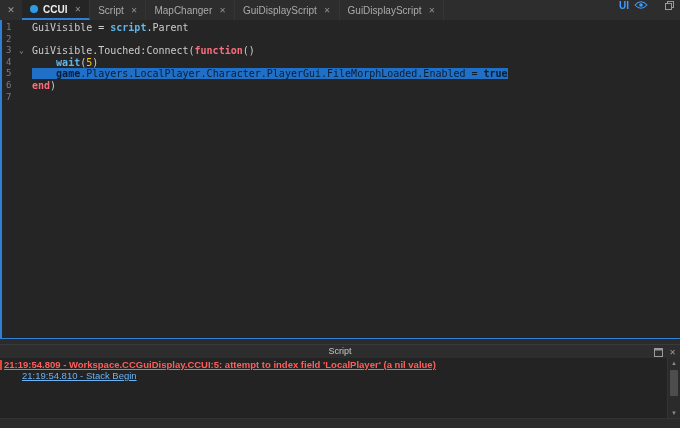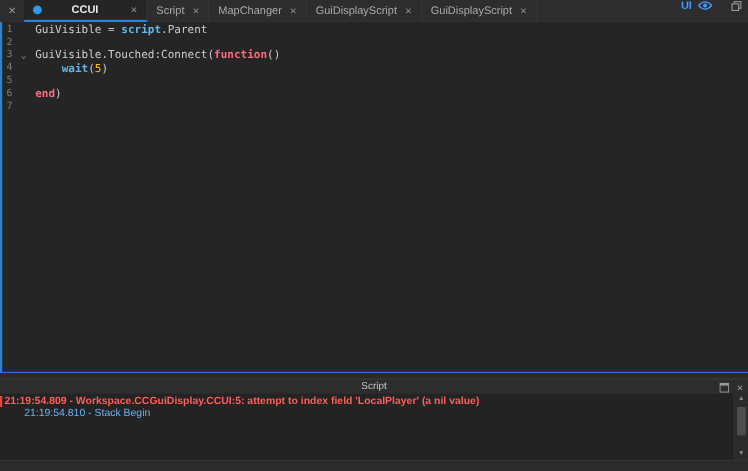--- a/index.html
+++ b/index.html
@@ -12,21 +12,21 @@
 
   
   .tabbar { position:absolute; top:0; left:0; width:680px; height:20px;
     background:#2D2D2D; display:flex; align-items:stretch; }
   .tb-close { width:22px; color:#9A9A9A; font-size:9px; line-height:20px;
     text-align:center; flex:none; }
   .tabs { display:flex; align-items:stretch; }
   .tab { display:flex; align-items:center; padding:0 8px; font-size:10px;
     color:#ABABAB; position:relative; border-right:1px solid #353535; }
   .tab.active { background:#252526; color:#EDEDED; font-weight:bold;
-    border-bottom:2px solid #2F7FD6;gap:22px; }
+    border-bottom:2px solid #2F7FD6; }
   .tab-icon { width:8px; height:8px; border-radius:50%;
     background:#2D9CE8; margin-right:5px; flex:none; }
   .tab-close { margin-left:7px; font-size:8px; color:#8F8F8F; font-weight:normal; }
   .tabbar-right { position:absolute; right:5px; top:0; height:20px;
     display:flex; align-items:flex-start; }
   .ui-label { color:#3F9BFF; font-size:10px; font-weight:bold; margin-right:5px; }
   .icon-gap { margin-left:16px; }
   .svg-icon { display:block; }
 
   
@@ -56,21 +56,21 @@
     font-size:9px; color:#C8C8C8; line-height:13px; }
   .oh-icons { position:absolute; right:4px; top:0; height:14px; display:flex;
     align-items:center; gap:6px; }
   .oh-close { color:#9A9A9A; font-size:8px; }
 
   .output-body { position:absolute; top:358px; left:0; width:667px; height:60px;
     background:#232323; overflow:hidden; padding-top:2px; }
   .error-bar { position:absolute; left:0; top:2px; width:2px; height:10px;
     background:#E04836; }
   .output-line { font-size:9.5px; line-height:10.8px; padding-left:4px;
-    white-space:nowrap; }
+    white-space:nowrap;text-decoration:underline; }
   .output-line.error { color:#FF5F5C; font-weight:bold; }
   .output-line.info  { color:#6CB2F2;padding-left:22px; }
 
   .vscrollbar { position:absolute; top:358px; right:0; width:13px; height:60px;
     background:#2B2B2B; border-left:1px solid #333333; }
   .sb-arrow { height:10px; text-align:center; font-size:6px; color:#8A8A8A;
     line-height:10px; }
   .sb-arrow.down { position:absolute; bottom:0; left:0; right:0; }
   .sb-thumb { position:absolute; left:2px; right:2px; top:12px; height:26px;
     background:#4D4D4D; border-radius:1px; }
@@ -117,21 +117,21 @@
       <rect x="1.5" y="3.5" width="6" height="6" fill="#2D2D2D" stroke="#9A9A9A"></rect>
     </svg>
   </div>
 </div>
 
 <div class="editor" id="editor">
     <div class="code-row"><div class="gutter"><span class="lnum">1</span><span class="fold"></span></div><pre class="code"><span class="tok-plain">GuiVisible = </span><span class="tok-builtin">script</span><span class="tok-plain">.Parent</span></pre></div>
     <div class="code-row"><div class="gutter"><span class="lnum">2</span><span class="fold"></span></div><pre class="code"></pre></div>
     <div class="code-row"><div class="gutter"><span class="lnum">3</span><span class="fold">⌄</span></div><pre class="code"><span class="tok-plain">GuiVisible.Touched:Connect(</span><span class="tok-keyword">function</span><span class="tok-plain">()</span></pre></div>
     <div class="code-row"><div class="gutter"><span class="lnum">4</span><span class="fold"></span></div><pre class="code"><span class="tok-plain">    </span><span class="tok-builtin">wait</span><span class="tok-plain">(</span><span class="tok-number">5</span><span class="tok-plain">)</span></pre></div>
-    <div class="code-row"><div class="gutter"><span class="lnum">5</span><span class="fold"></span></div></div>
+    <div class="code-row"><div class="gutter"><span class="lnum">5</span><span class="fold"></span></div><pre class="code"><span class="selection"><span class="tok-plain">    </span><span class="tok-builtin">game</span><span class="tok-plain">.Players.LocalPlayer.Character.PlayerGui.FileMorphLoaded.Enabled = </span><span class="tok-bool">true</span></span></pre></div>
     <div class="code-row"><div class="gutter"><span class="lnum">6</span><span class="fold"></span></div><pre class="code"><span class="tok-keyword">end</span><span class="tok-plain">)</span></pre></div>
     <div class="code-row"><div class="gutter"><span class="lnum">7</span><span class="fold"></span></div><pre class="code"></pre></div>
   </div>
 
 <div class="output-header">
   <span class="output-title">Script</span>
   <div class="oh-icons">
     <svg class="svg-icon" width="9" height="9" viewBox="0 0 9 9">
       <rect x="0.5" y="0.5" width="8" height="8" fill="none" stroke="#9A9A9A"></rect>
       <rect x="0.5" y="0.5" width="8" height="2" fill="#9A9A9A"></rect>

